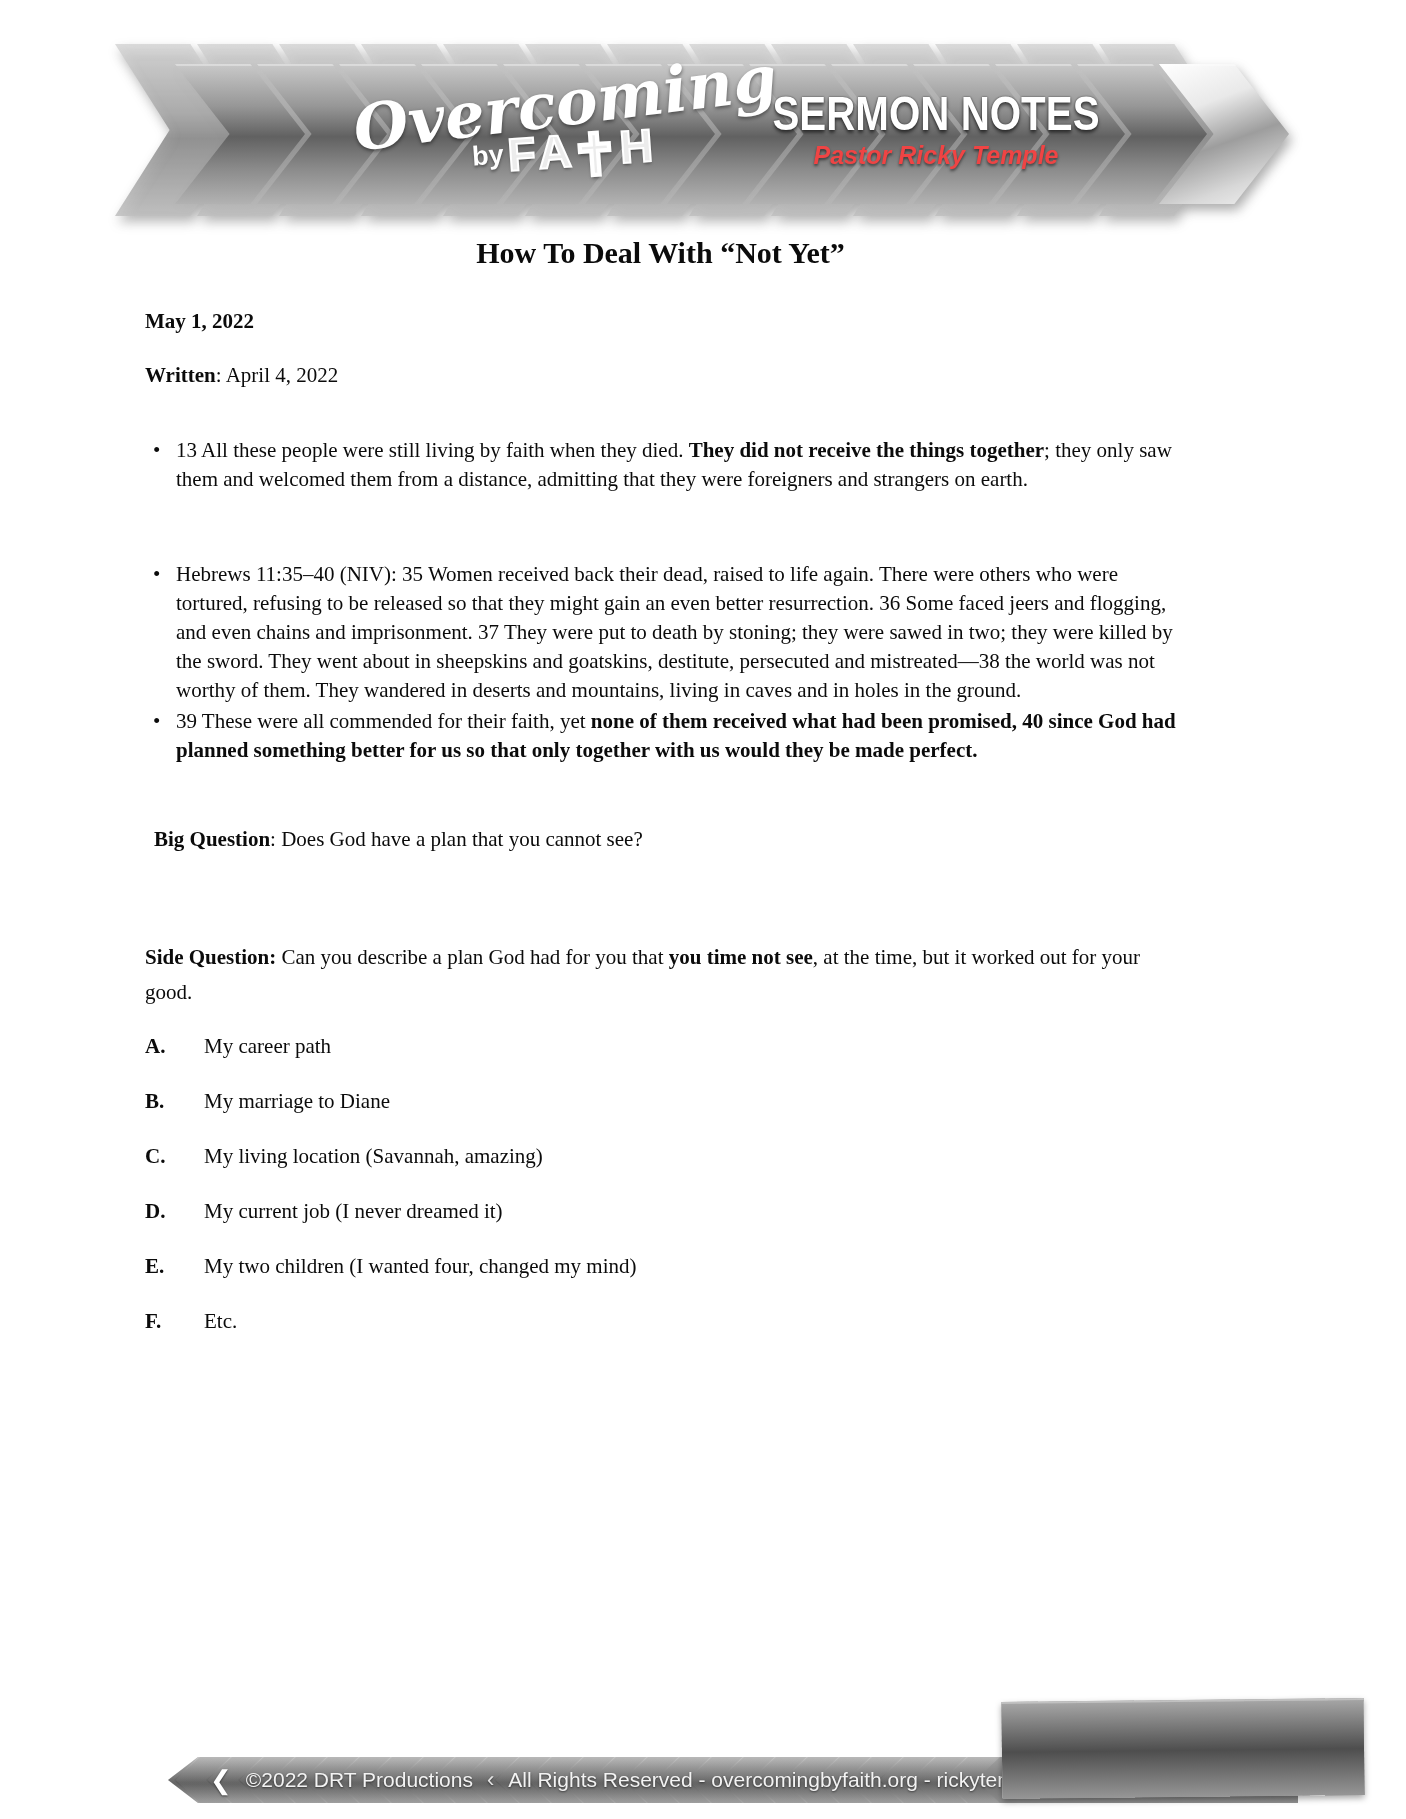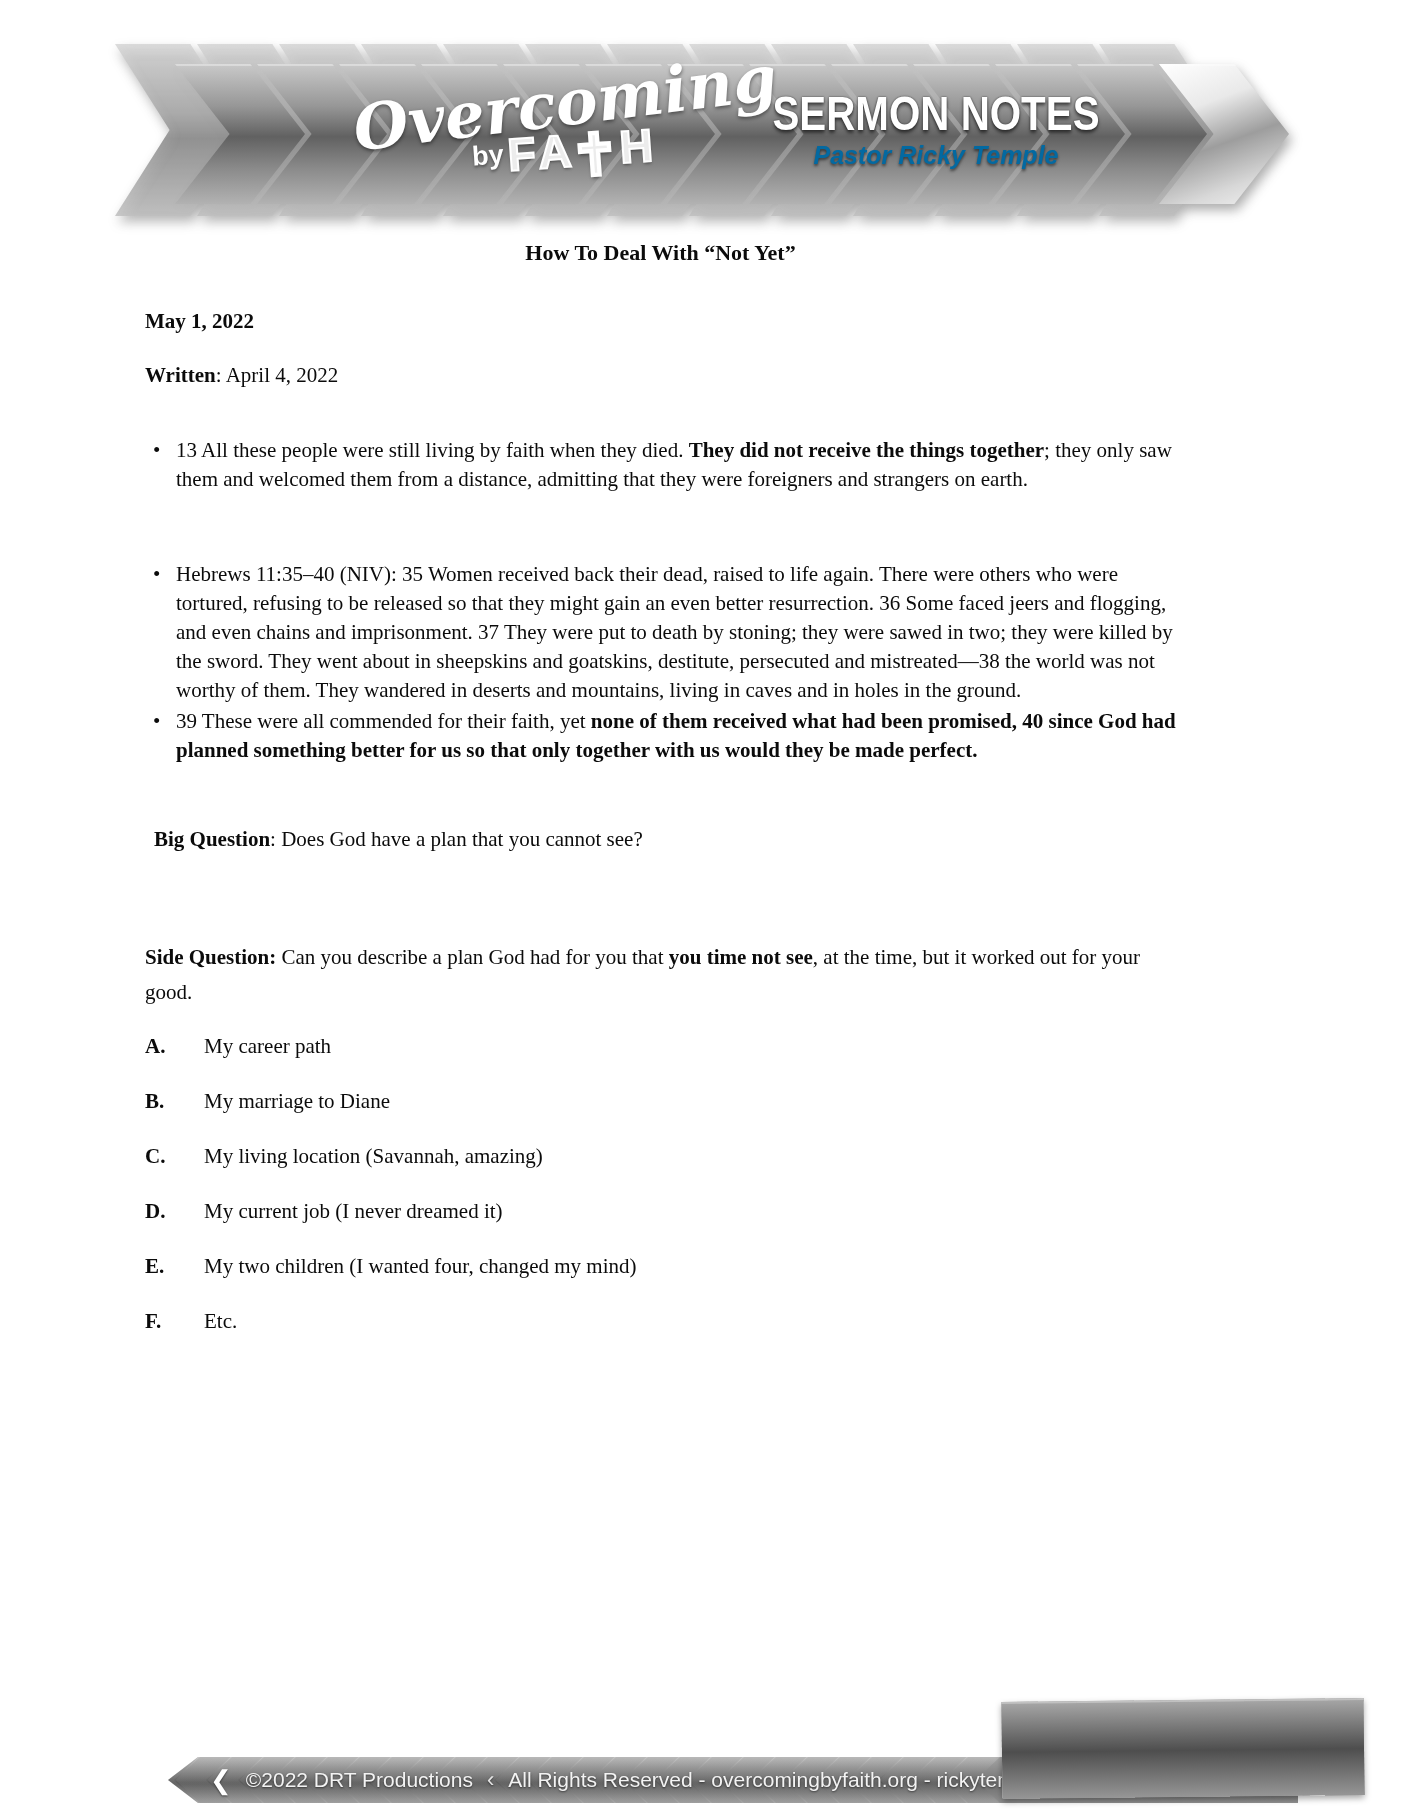--- a/index.html
+++ b/index.html
@@ -32,26 +32,26 @@
   .logo-faith{font-family:"Liberation Sans",sans-serif;font-weight:900;font-size:46px;
      letter-spacing:5px;color:#ececec;-webkit-text-stroke:2px #ffffff;
      text-shadow:0 2px 3px rgba(0,0,0,.45);}
   .logo-cross{display:inline-block;transform:translateY(6px) scale(1.25);}
 
   .banner-title-wrap{position:absolute;left:556px;top:26px;width:390px;text-align:center;z-index:6;}
   .banner-title{font-family:"Liberation Sans",sans-serif;font-weight:900;font-size:48px;
      letter-spacing:0px;color:#fff;transform:scaleX(.84);white-space:nowrap;
      text-shadow:0 3px 4px rgba(0,0,0,.55),0 0 2px #333;}
   .banner-subtitle{font-family:"Liberation Sans",sans-serif;font-style:italic;font-weight:700;
-     font-size:25px;color:#0369a1;margin-top:0px;text-shadow:0 2px 3px rgba(0,0,0,.55);}
+     font-size:25px;color:#ef4444;margin-top:0px;text-shadow:0 2px 3px rgba(0,0,0,.55);}
 
   
   .doc{position:absolute;left:145px;top:0;width:1031px;font-size:21px;line-height:29px;}
   .doc .b{font-weight:bold;}
-  h1.doc-title{font-size:22px;font-weight:bold;margin:240px 0 0;text-align:center;line-height:26px;}
+  h1.doc-title{font-size:30px;font-weight:bold;margin:240px 0 0;text-align:center;line-height:26px;}
   .p-date{margin:41px 0 16px;font-weight:bold;}
   .p-text{margin:25px 0 0;}
   .p-written{margin:25px 0 0;}
   ul.scripture{list-style:none;margin:46px 0 0;padding:0;}
   ul.scripture li{position:relative;padding-left:31px;}
   ul.scripture li .blt{position:absolute;left:8px;top:0;}
   li#bullet-2{margin-top:66px;}
   li#bullet-3{margin-top:2px;}
   .p-bigq{margin:60px 9px 0;}
   .p-sideq{margin:86px 0 0;line-height:35px;}

